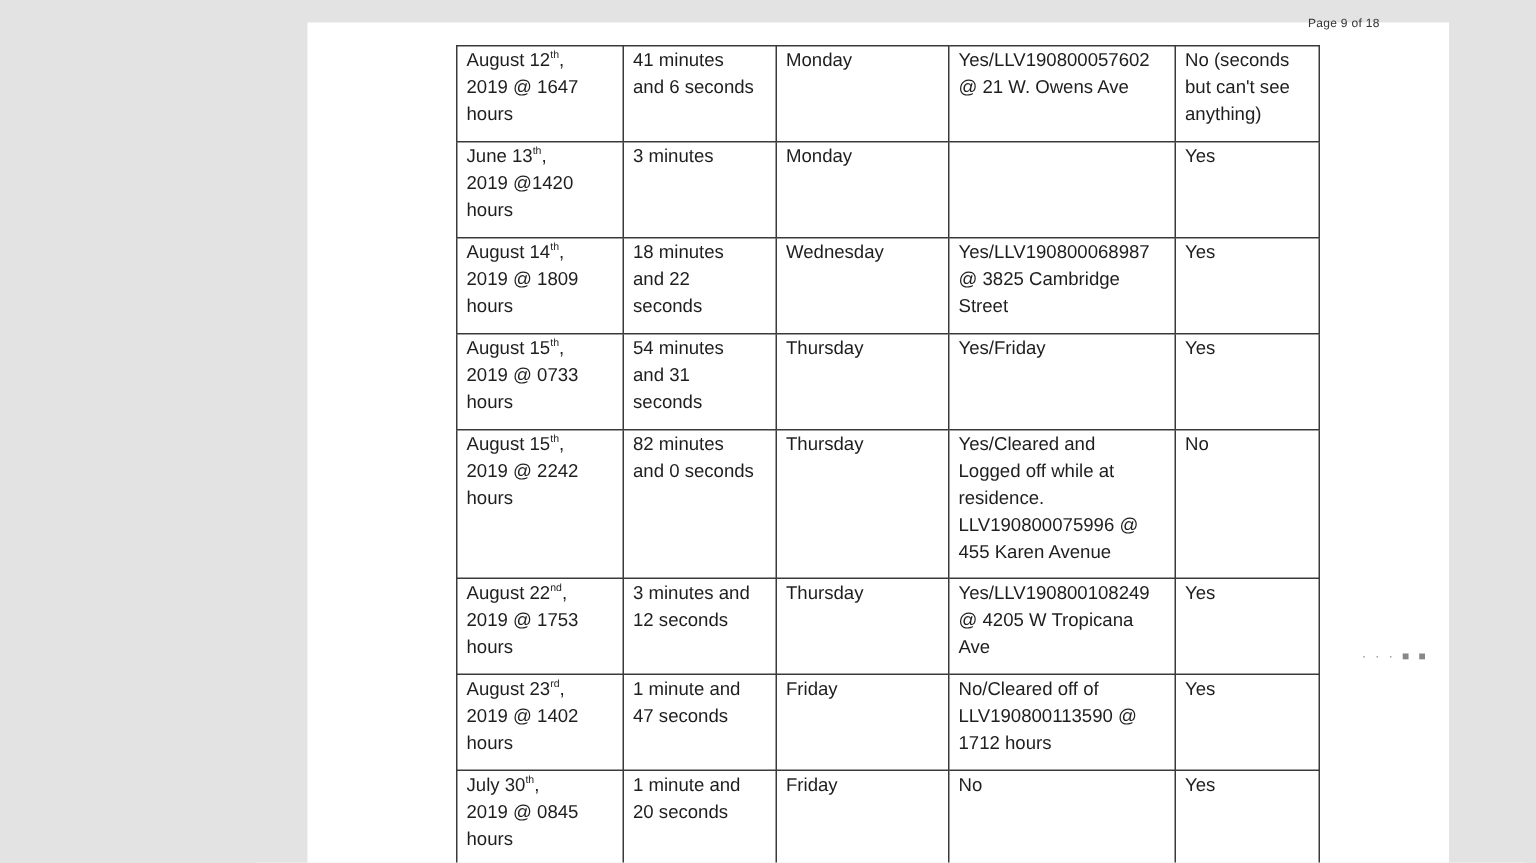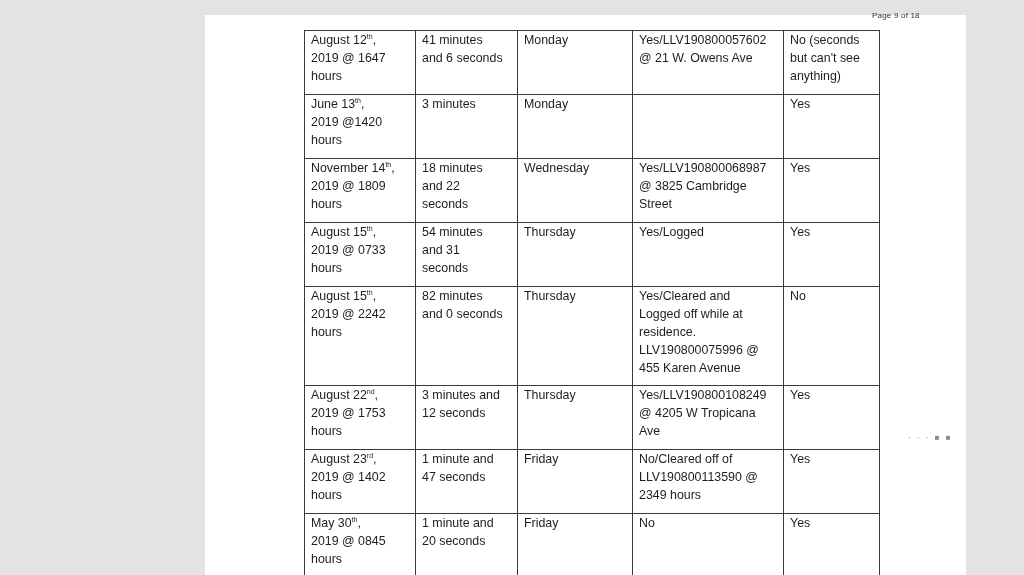--- a/index.html
+++ b/index.html
@@ -119,21 +119,21 @@
     <td>
       <span class="cell-text"></span>
     </td>
     <td>
       <span class="cell-text">Yes</span>
     </td>
   </tr>
 
   <tr style="height: 64px;">
     <td>
-      <span class="cell-text date-line"><span>November 14</span><sup>th</sup><span>,
+      <span class="cell-text date-line"><span>August 14</span><sup>th</sup><span>,
 2019 @ 1809
 hours</span></span>
     </td>
     <td>
       <span class="cell-text">18 minutes
 and 22
 seconds</span>
     </td>
     <td>
       <span class="cell-text">Wednesday</span>
@@ -156,21 +156,21 @@
     </td>
     <td>
       <span class="cell-text">54 minutes
 and 31
 seconds</span>
     </td>
     <td>
       <span class="cell-text">Thursday</span>
     </td>
     <td>
-      <span class="cell-text">Yes/Logged</span>
+      <span class="cell-text">Yes/Friday</span>
     </td>
     <td>
       <span class="cell-text">Yes</span>
     </td>
   </tr>
 
   <tr style="height: 99px;">
     <td>
       <span class="cell-text date-line"><span>August 15</span><sup>th</sup><span>,
 2019 @ 2242
@@ -227,30 +227,30 @@
     <td>
       <span class="cell-text">1 minute and
 47 seconds</span>
     </td>
     <td>
       <span class="cell-text">Friday</span>
     </td>
     <td>
       <span class="cell-text">No/Cleared off of
 LLV190800113590 @
-2349 hours</span>
+1712 hours</span>
     </td>
     <td>
       <span class="cell-text">Yes</span>
     </td>
   </tr>
 
   <tr style="height: 65px;">
     <td>
-      <span class="cell-text date-line"><span>May 30</span><sup>th</sup><span>,
+      <span class="cell-text date-line"><span>July 30</span><sup>th</sup><span>,
 2019 @ 0845
 hours</span></span>
     </td>
     <td>
       <span class="cell-text">1 minute and
 20 seconds</span>
     </td>
     <td>
       <span class="cell-text">Friday</span>
     </td>

